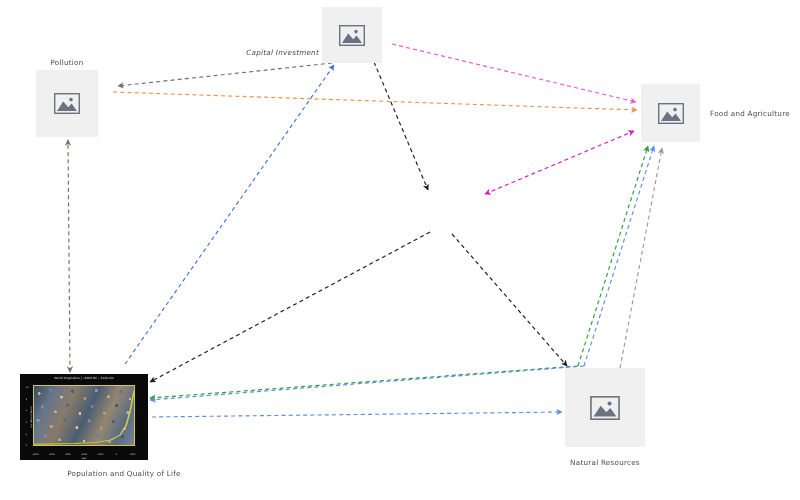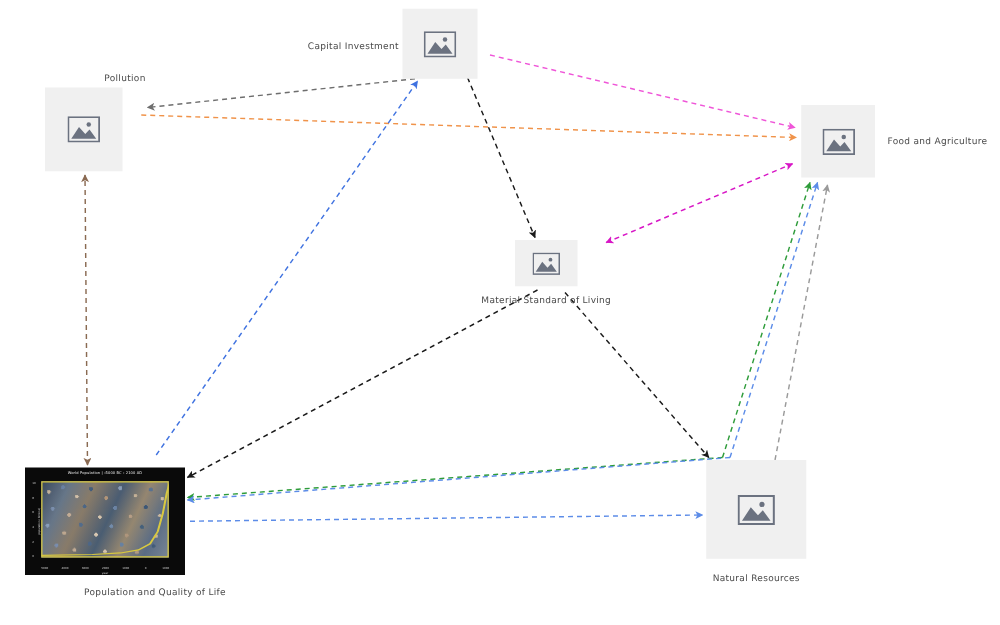--- a/index.html
+++ b/index.html
@@ -164,55 +164,45 @@
   </svg>
 
   <div class="node" style="left:36px;top:70px;width:62px;height:67px;">
     <div class="node-box" style="width:62px;height:67px;">
       <svg class="ph-icon" width="26" height="21" viewBox="0 0 26 21">
         <rect x="0.7" y="0.7" width="24.6" height="19.6" fill="none" stroke="#6b7280" stroke-width="1.4"></rect>
         <circle cx="17" cy="6.6" r="1.8" fill="#6b7280"></circle>
         <path d="M3 18 L9.2 8.6 L14.2 14.2 L17.6 10.6 L23 18 Z" fill="#6b7280"></path>
       </svg>
     </div>
-    <div class="node-label" style="left:31px;top:-12px;transform:translateX(-50%);margin-left:33px;">Pollution</div>
+    <div class="node-label" style="left:31px;top:-12px;transform:translateX(-50%);">Pollution</div>
   </div>
 
   <div class="node" style="left:322px;top:7px;width:60px;height:56px;">
     <div class="node-box" style="width:60px;height:56px;">
       <svg class="ph-icon" width="26" height="21" viewBox="0 0 26 21">
         <rect x="0.7" y="0.7" width="24.6" height="19.6" fill="none" stroke="#6b7280" stroke-width="1.4"></rect>
         <circle cx="17" cy="6.6" r="1.8" fill="#6b7280"></circle>
         <path d="M3 18 L9.2 8.6 L14.2 14.2 L17.6 10.6 L23 18 Z" fill="#6b7280"></path>
       </svg>
     </div>
-    <div class="node-label" style="right:63px;top:30px;transform:translateY(-50%);">Capital Investment</div>
+    <div class="node-label" style="right:63px;top:45px;transform:translateY(-50%);font-style:italic;">Capital Investment</div>
   </div>
 
   <div class="node" style="left:641px;top:84px;width:59px;height:50px;">
     <div class="node-box" style="width:59px;height:58px;">
       <svg class="ph-icon" width="26" height="21" viewBox="0 0 26 21">
         <rect x="0.7" y="0.7" width="24.6" height="19.6" fill="none" stroke="#6b7280" stroke-width="1.4"></rect>
         <circle cx="17" cy="6.6" r="1.8" fill="#6b7280"></circle>
         <path d="M3 18 L9.2 8.6 L14.2 14.2 L17.6 10.6 L23 18 Z" fill="#6b7280"></path>
       </svg>
     </div>
     <div class="node-label" style="left:69px;top:29px;transform:translateY(-50%);">Food and Agriculture</div>
   </div>
 
-  <div class="node" style="left:412px;top:192px;width:50px;height:37px;">
-    <div class="node-box" style="width:50px;height:37px;">
-      <svg class="ph-icon" width="22" height="18" viewBox="0 0 26 21">
-        <rect x="0.7" y="0.7" width="24.6" height="19.6" fill="none" stroke="#6b7280" stroke-width="1.4"></rect>
-        <circle cx="17" cy="6.6" r="1.8" fill="#6b7280"></circle>
-        <path d="M3 18 L9.2 8.6 L14.2 14.2 L17.6 10.6 L23 18 Z" fill="#6b7280"></path>
-      </svg>
-    </div>
-    <div class="node-label" style="left:25px;top:43px;transform:translateX(-50%);">Material Standard of Living</div>
-  </div>
 
   <div class="node" style="left:565px;top:368px;width:80px;height:79px;">
     <div class="node-box" style="width:80px;height:79px;">
       <svg class="ph-icon" width="30" height="24" viewBox="0 0 26 21">
         <rect x="0.7" y="0.7" width="24.6" height="19.6" fill="none" stroke="#6b7280" stroke-width="1.4"></rect>
         <circle cx="17" cy="6.6" r="1.8" fill="#6b7280"></circle>
         <path d="M3 18 L9.2 8.6 L14.2 14.2 L17.6 10.6 L23 18 Z" fill="#6b7280"></path>
       </svg>
     </div>
     <div class="node-label" style="left:40px;top:90px;transform:translateX(-50%);">Natural Resources</div>

